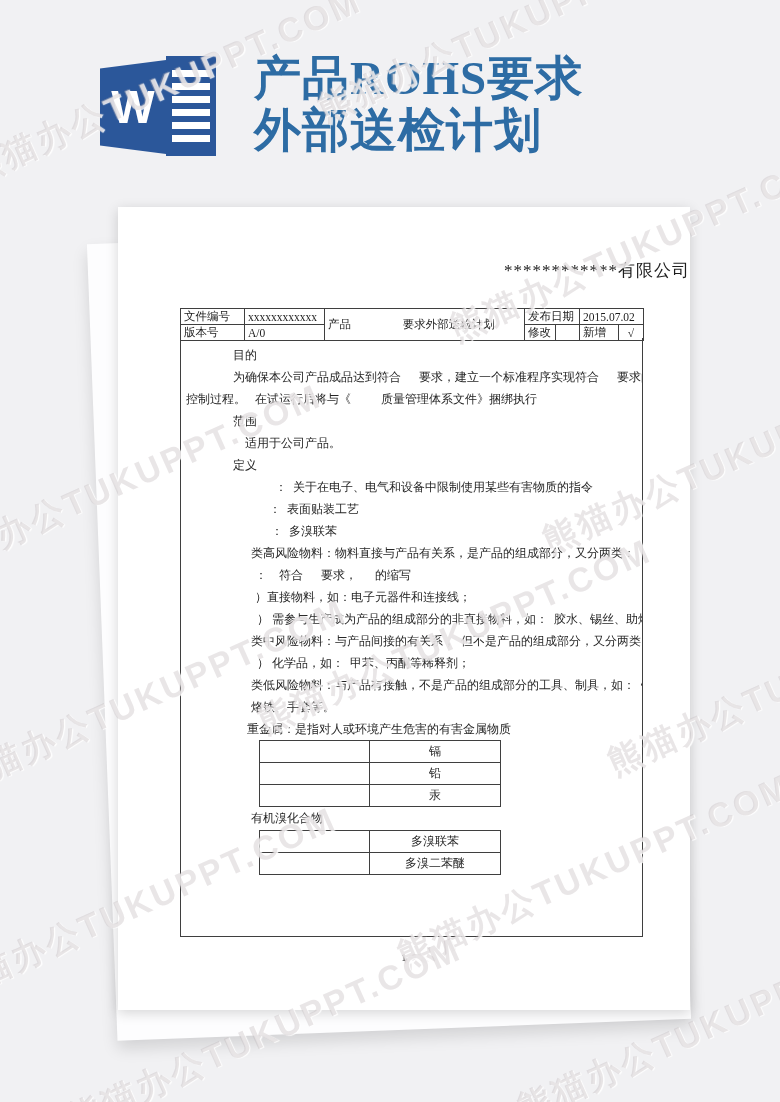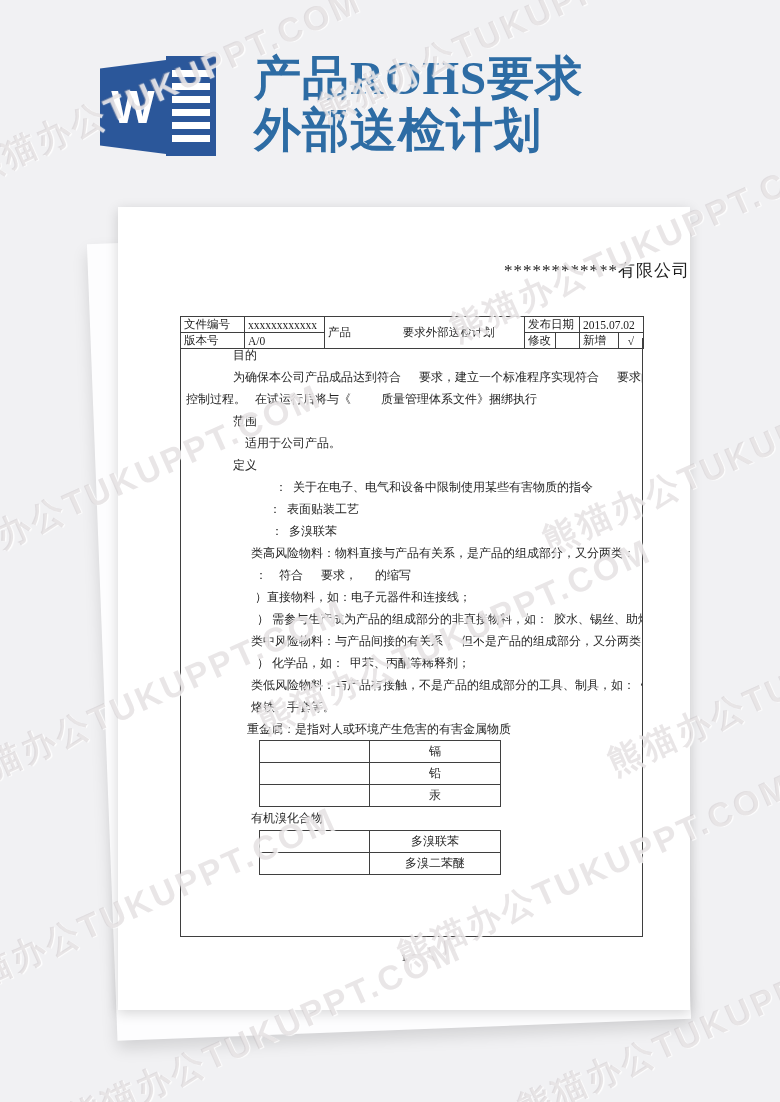--- a/index.html
+++ b/index.html
@@ -50,21 +50,21 @@
     color:var(--ink);
   }
 
   .company-title{
     position:absolute;left:0;top:52px;width:100%;text-align:right;
     font-size:17px;letter-spacing:1px;color:#1d1d1d;white-space:pre;
   }
 
   
   .info-table{
-    position:absolute;left:62px;top:109px;width:463px;
+    position:absolute;left:62px;top:101px;width:463px;
     border-collapse:collapse;table-layout:fixed;
     font-size:11.5px;color:#1d1d1d;
   }
   .info-table td{
     border:1px solid var(--border);height:14px;padding:0 3px;
     white-space:pre;overflow:hidden;vertical-align:middle;
   }
   .info-table td.center{text-align:center;}
 
   

